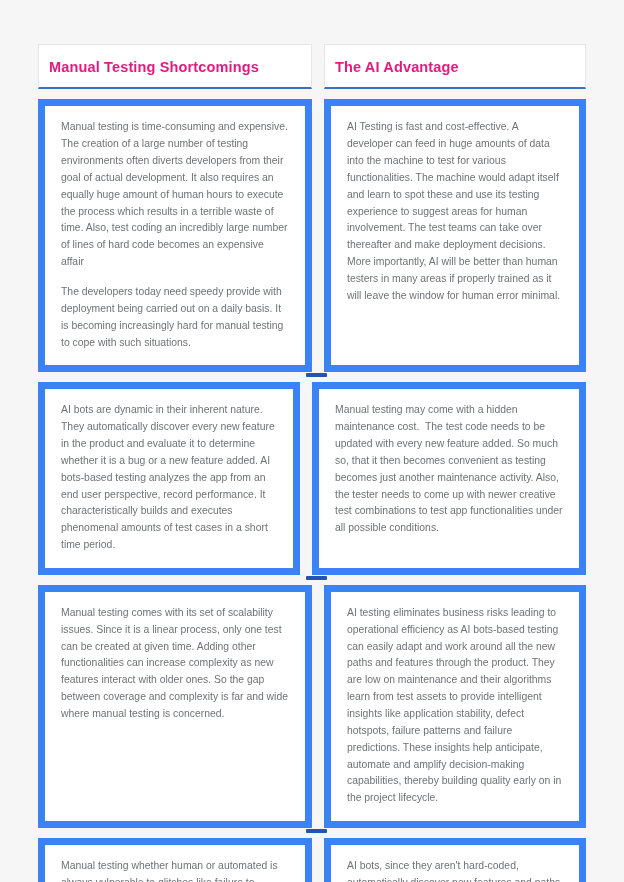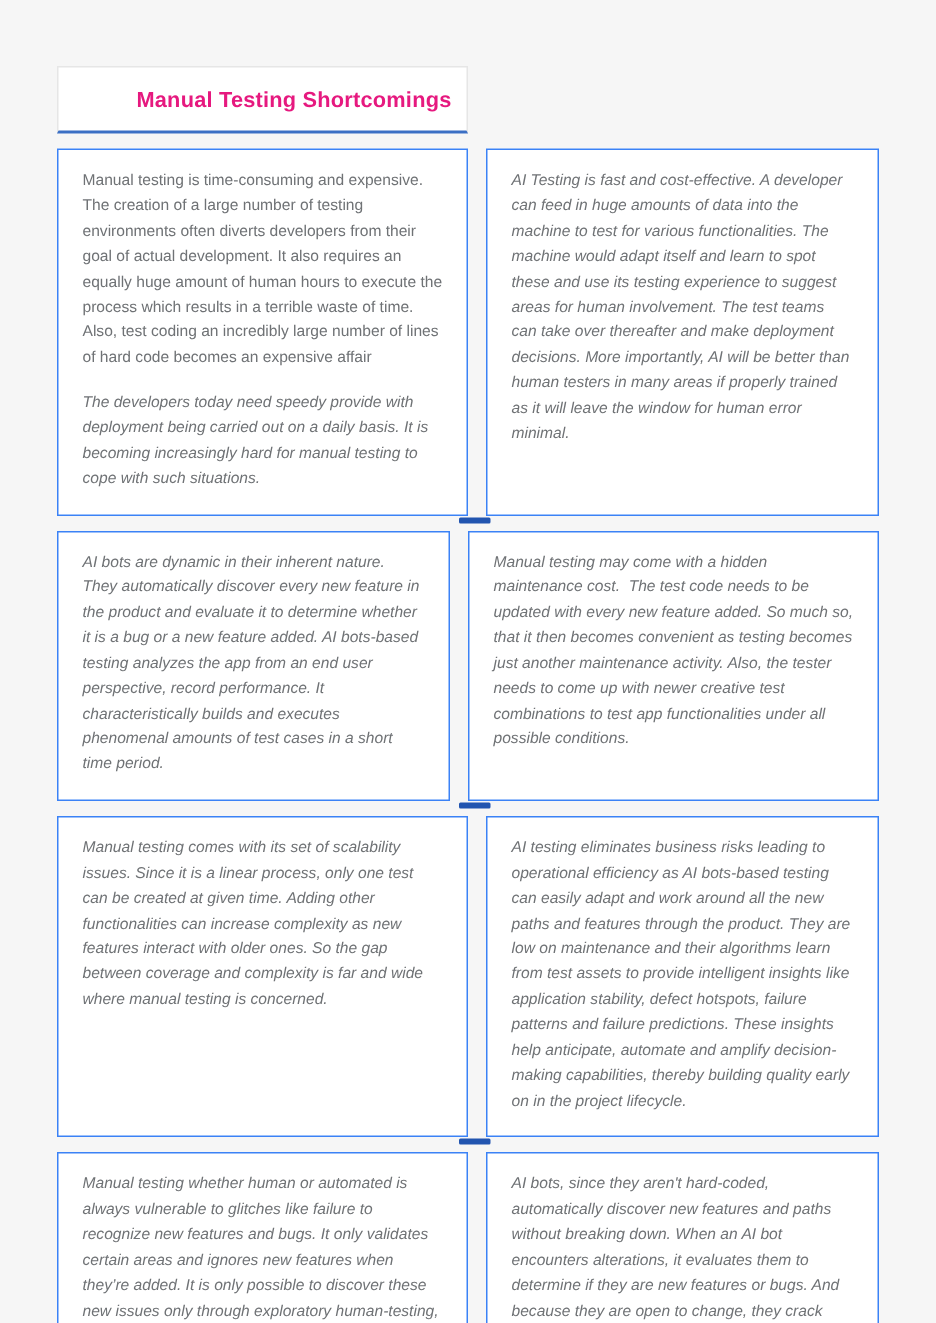--- a/index.html
+++ b/index.html
@@ -26,21 +26,21 @@
   .header-row {
     display: flex;
     gap: 12px;
     margin-bottom: 10px;
   }
   .header-cell {
     background: #ffffff;
     border: 1px solid #e6e6e6;
     border-bottom: 2px solid #3b6fc4;
     box-sizing: border-box;
-    text-align: right;
+    text-align: left;
     padding: 14px 10px 11px 10px;
   }
   .col-left  { width: 274px; flex: 0 0 274px; }
   .col-right { width: 262px; flex: 0 0 262px; }
 
   .header-title {
     color: #e6197f;
     font-size: 14.5px;
     font-weight: bold;
     letter-spacing: 0.15px;
@@ -54,52 +54,55 @@
     gap: 10px;
   }
   .content-row {
     display: flex;
     gap: 12px;
     align-items: stretch;
     position: relative;
   }
   .card {
     background: #ffffff;
-    border: 1px solid #3b82f6;
+    border: 7px solid #3b82f6;
     box-sizing: border-box;
     padding: 13px 16px 14px 16px;
   }
   .card p {
     margin: 0 0 13px 0;
     color: #6f7275;
     font-size: 10.4px;
     line-height: 1.62;
     white-space: pre-wrap;
   }
-  .card p:last-child { margin-bottom: 0; font-style: italic; }
+  .card p:last-child { margin-bottom: 0; }
 
   
   .row-marker {
     position: absolute;
     left: 268px;
     bottom: -5px;
     width: 21px;
     height: 4px;
     background: #2255b0;
     border-radius: 1px;
   }
 </style>
 </head>
 <body>
 
 <div class="page">
 
   <div class="header-row">
     <div class="header-cell col-left">
       <div class="header-title">Manual Testing Shortcomings</div>
+    </div>
+    <div class="header-cell col-right">
+      <div class="header-title">The AI Advantage</div>
     </div>
   </div>
 
   <div class="rows">
 
     <div class="content-row">
       <div class="card col-left">
         <p>Manual testing is time-consuming and expensive. The creation of a large number of testing environments often diverts developers from their goal of actual development. It also requires an equally huge amount of human hours to execute the process which results in a terrible waste of time. Also, test coding an incredibly large number of lines of hard code becomes an expensive affair</p>
         <p>The developers today need speedy provide with deployment being carried out on a daily basis. It is becoming increasingly hard for manual testing to cope with such situations.</p>
       </div>

